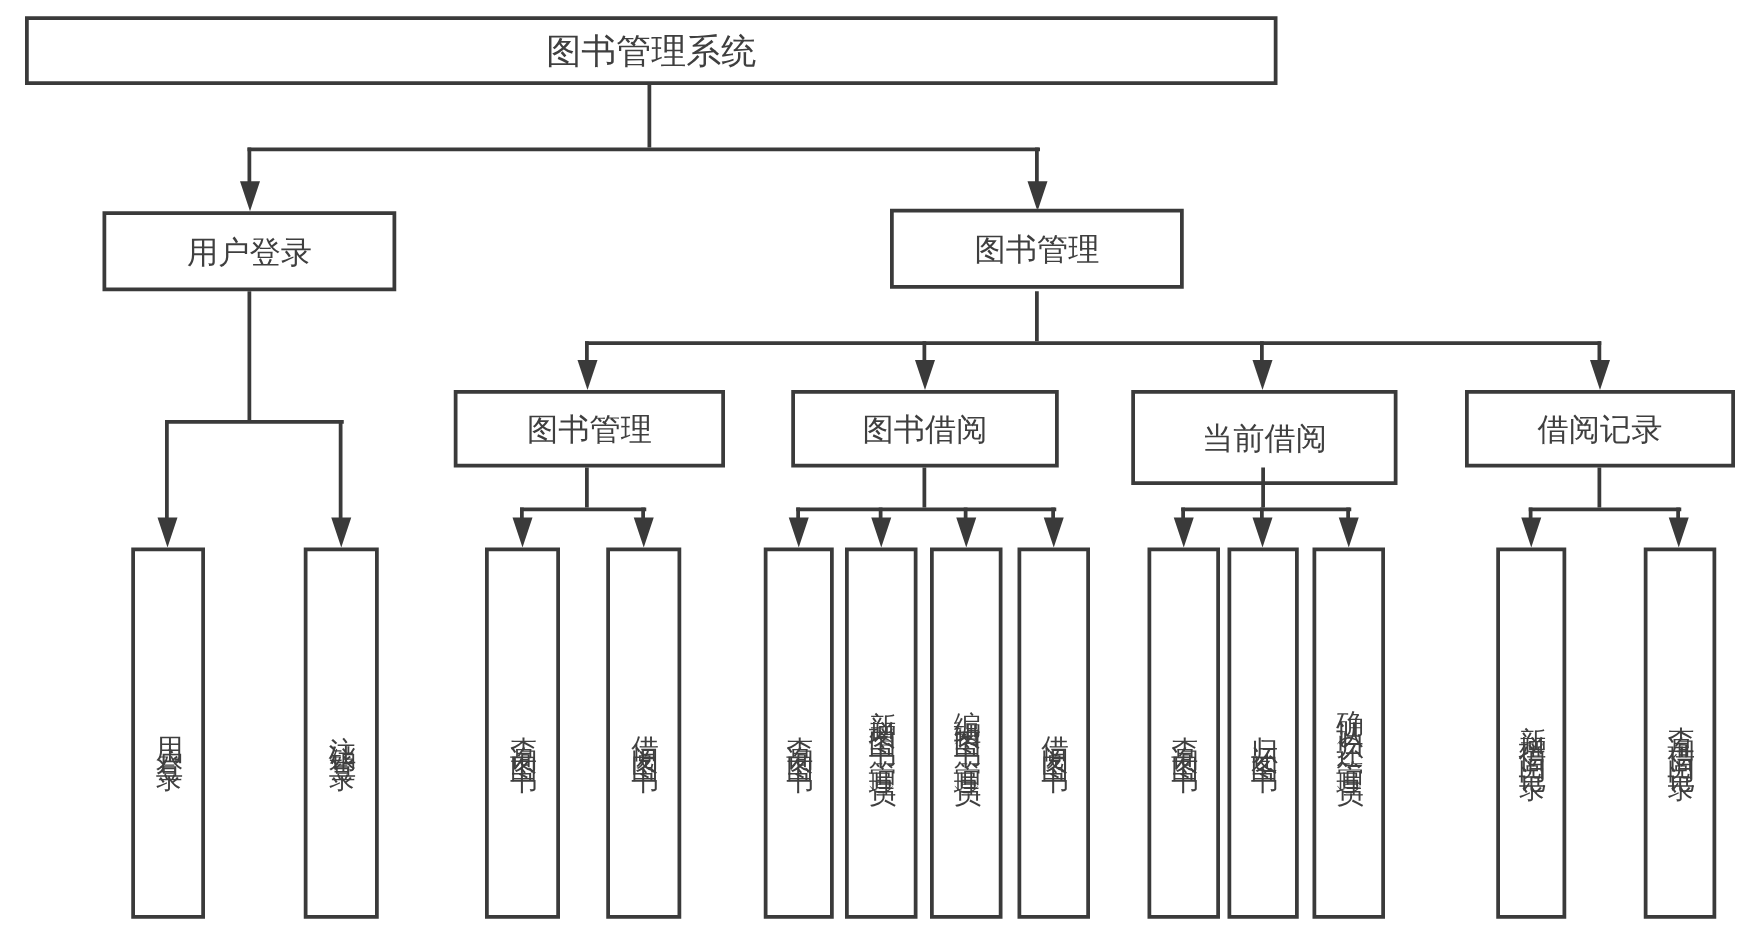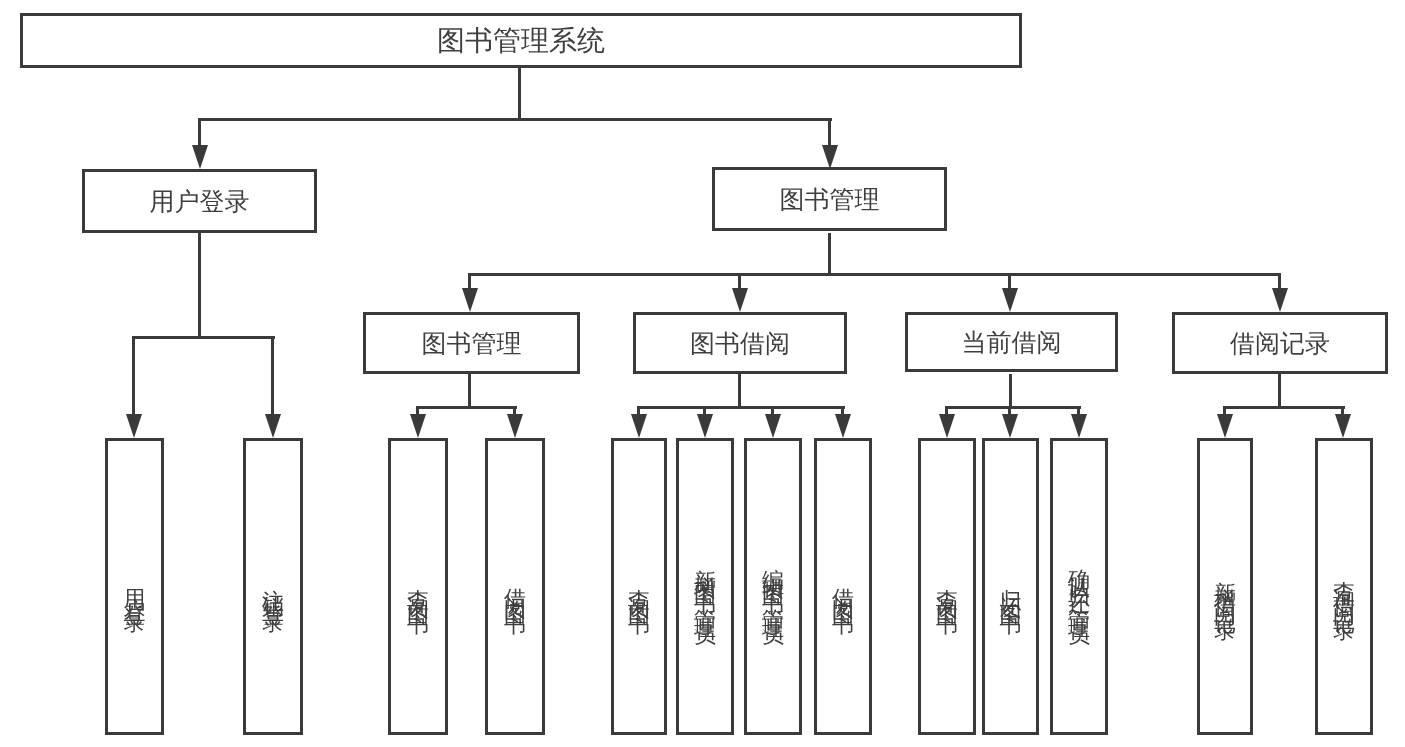--- a/index.html
+++ b/index.html
@@ -81,21 +81,21 @@
   <div class="arrow" style="left:462px; top:288px;"></div>
   <div class="vl" style="left:738px; top:273px; height:18px;"></div>
   <div class="arrow" style="left:732px; top:288px;"></div>
   <div class="vl" style="left:1008px; top:273px; height:18px;"></div>
   <div class="arrow" style="left:1002px; top:288px;"></div>
   <div class="vl" style="left:1278px; top:273px; height:18px;"></div>
   <div class="arrow" style="left:1272px; top:288px;"></div>
 
   <div class="box hbox" style="left:363px; top:312px; width:217px; height:62px;">图书管理</div>
   <div class="box hbox" style="left:633px; top:312px; width:214px; height:62px;">图书借阅</div>
-  <div class="box hbox" style="left:905px; top:312px; width:213px; height:60px;">当前借阅</div>
+  <div class="box hbox" style="left:905px; top:312px; width:213px; height:76px;">当前借阅</div>
   <div class="box hbox" style="left:1172px; top:312px; width:216px; height:62px;">借阅记录</div>
 
   <div class="vl" style="left:468px; top:374px; height:32px;"></div>
   <div class="hl" style="left:416px; top:406px; width:101px;"></div>
   <div class="vl" style="left:416px; top:406px; height:10px;"></div>
   <div class="arrow" style="left:410px; top:414px;"></div>
   <div class="vl" style="left:513px; top:406px; height:10px;"></div>
   <div class="arrow" style="left:507px; top:414px;"></div>
 
   <div class="vl" style="left:738px; top:374px; height:32px;"></div>

